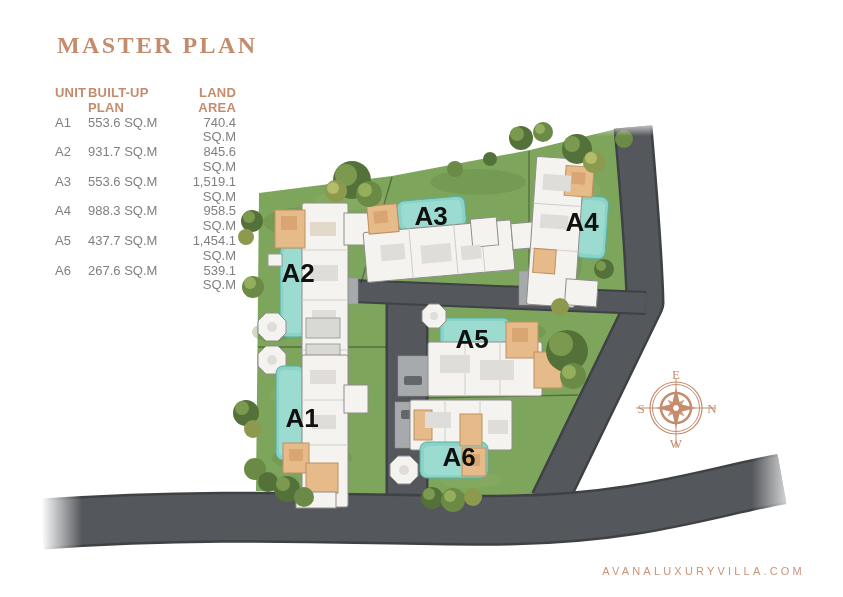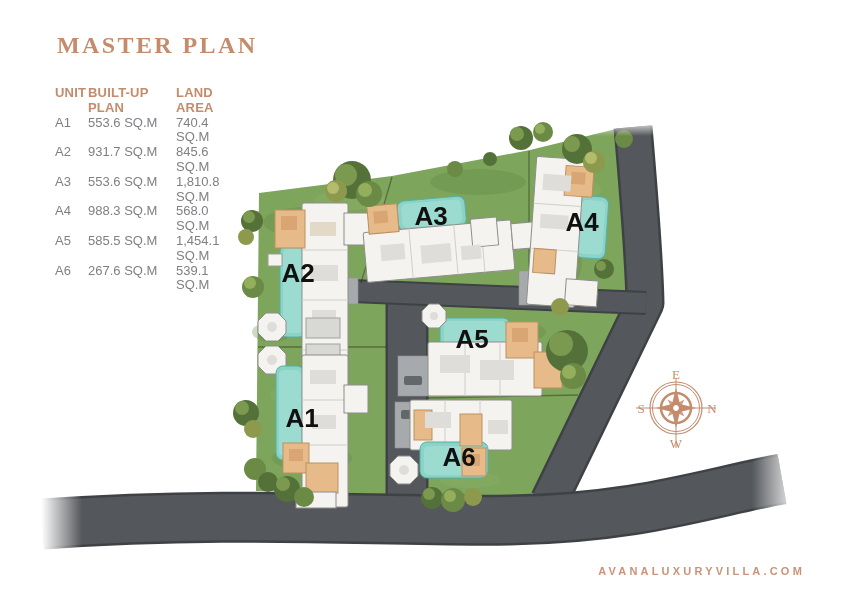--- a/index.html
+++ b/index.html
@@ -10,38 +10,38 @@
   }
   
   .page-title{
     position:absolute;left:57px;top:32px;
     font-family:"Liberation Serif", serif;
     font-size:24px;font-weight:700;letter-spacing:2.4px;
     color:#C48C6C;white-space:nowrap;
   }
   .spec-table{position:absolute;left:55px;top:86px;font-size:13px;color:#7E8083;}
   .t-row{display:grid;grid-template-columns:33px 88px 60px;line-height:14.8px;}
-  .t-row .c-land{text-align:left;}
+  .t-row .c-land{text-align:right;}
   .t-head{color:#C48C6C;font-weight:bold;letter-spacing:.2px;}
   
   .plan-svg{position:absolute;left:0;top:0;width:843px;height:597px;}
   .svg-label{font-family:"Liberation Sans", sans-serif;font-weight:700;font-size:26px;fill:#101010;}
   .compass-letter{font-family:"Liberation Serif", serif;font-size:13px;fill:#C48C6C;}
   
   .fade{position:absolute;pointer-events:none;}
   .fade-left{left:24px;top:490px;width:58px;height:68px;
     background:linear-gradient(to right,#ffffff 30%,rgba(255,255,255,0));}
   .fade-right{left:752px;top:446px;width:62px;height:84px;
     background:linear-gradient(to left,#ffffff 25%,rgba(255,255,255,0));}
   .fade-top{left:596px;top:112px;width:76px;height:24px;
     background:linear-gradient(to bottom,#ffffff 30%,rgba(255,255,255,0));}
   
   .website{
     position:absolute;right:38px;top:565px;
-    font-size:11px;font-weight:700;letter-spacing:3.2px;
+    font-size:11px;font-weight:400;letter-spacing:3.2px;
     color:#CA9379;white-space:nowrap;
   }
 </style>
 </head>
 <body>
 
 <svg class="plan-svg" viewBox="0 0 843 597" aria-hidden="true">
 
   <g>
     <polygon points="259,193 392,176 530,150 616,129 641,303 548,499 256,491" fill="#7EA55C"></polygon>
@@ -285,30 +285,30 @@
     <span class="c-land">740.4 SQ.M</span>
   </div>
   <div class="t-row">
     <span class="c-unit">A2</span>
     <span class="c-built">931.7 SQ.M</span>
     <span class="c-land">845.6 SQ.M</span>
   </div>
   <div class="t-row">
     <span class="c-unit">A3</span>
     <span class="c-built">553.6 SQ.M</span>
-    <span class="c-land">1,810.8 SQ.M</span>
+    <span class="c-land">1,519.1 SQ.M</span>
   </div>
   <div class="t-row">
     <span class="c-unit">A4</span>
     <span class="c-built">988.3 SQ.M</span>
-    <span class="c-land">568.0 SQ.M</span>
+    <span class="c-land">958.5 SQ.M</span>
   </div>
   <div class="t-row">
     <span class="c-unit">A5</span>
-    <span class="c-built">585.5 SQ.M</span>
+    <span class="c-built">437.7 SQ.M</span>
     <span class="c-land">1,454.1 SQ.M</span>
   </div>
   <div class="t-row">
     <span class="c-unit">A6</span>
     <span class="c-built">267.6 SQ.M</span>
     <span class="c-land">539.1 SQ.M</span>
   </div>
 </div>
 
 <div class="website">AVANALUXURYVILLA.COM</div>

